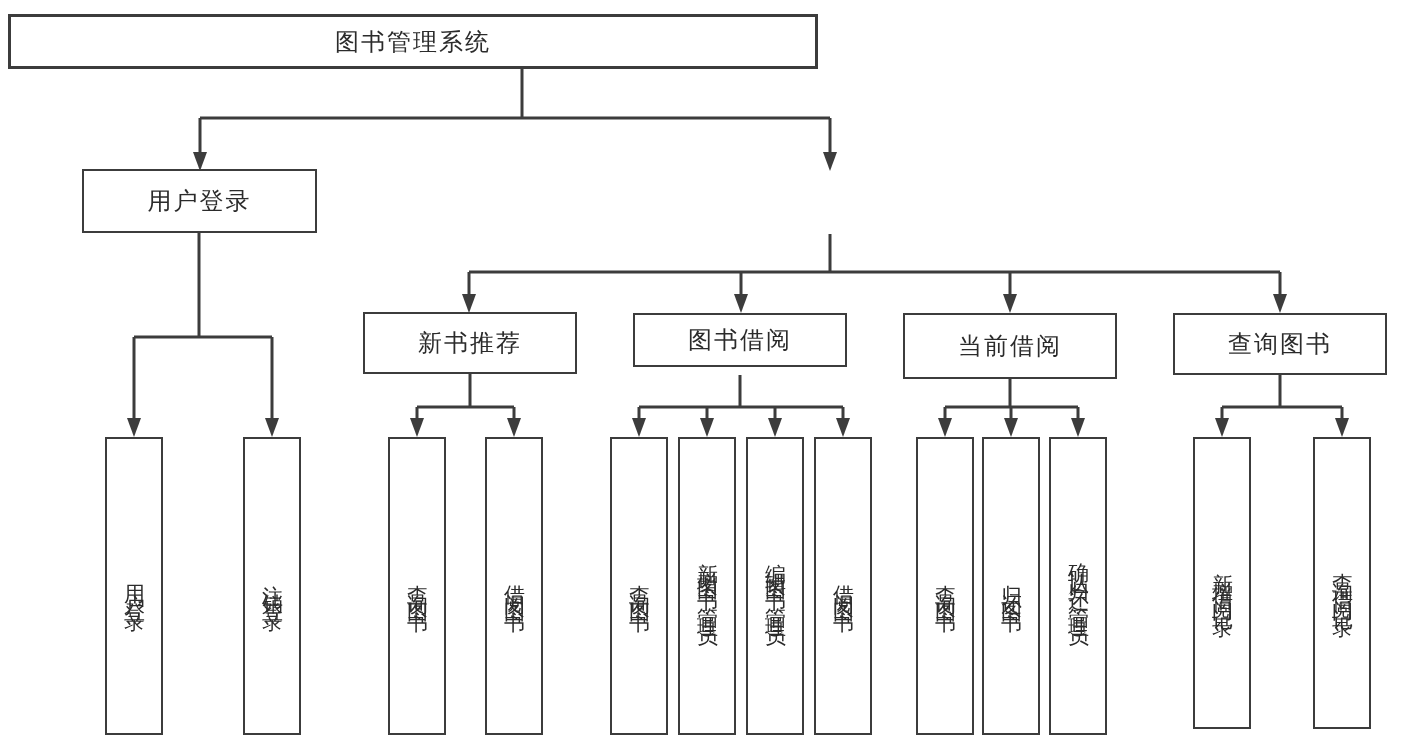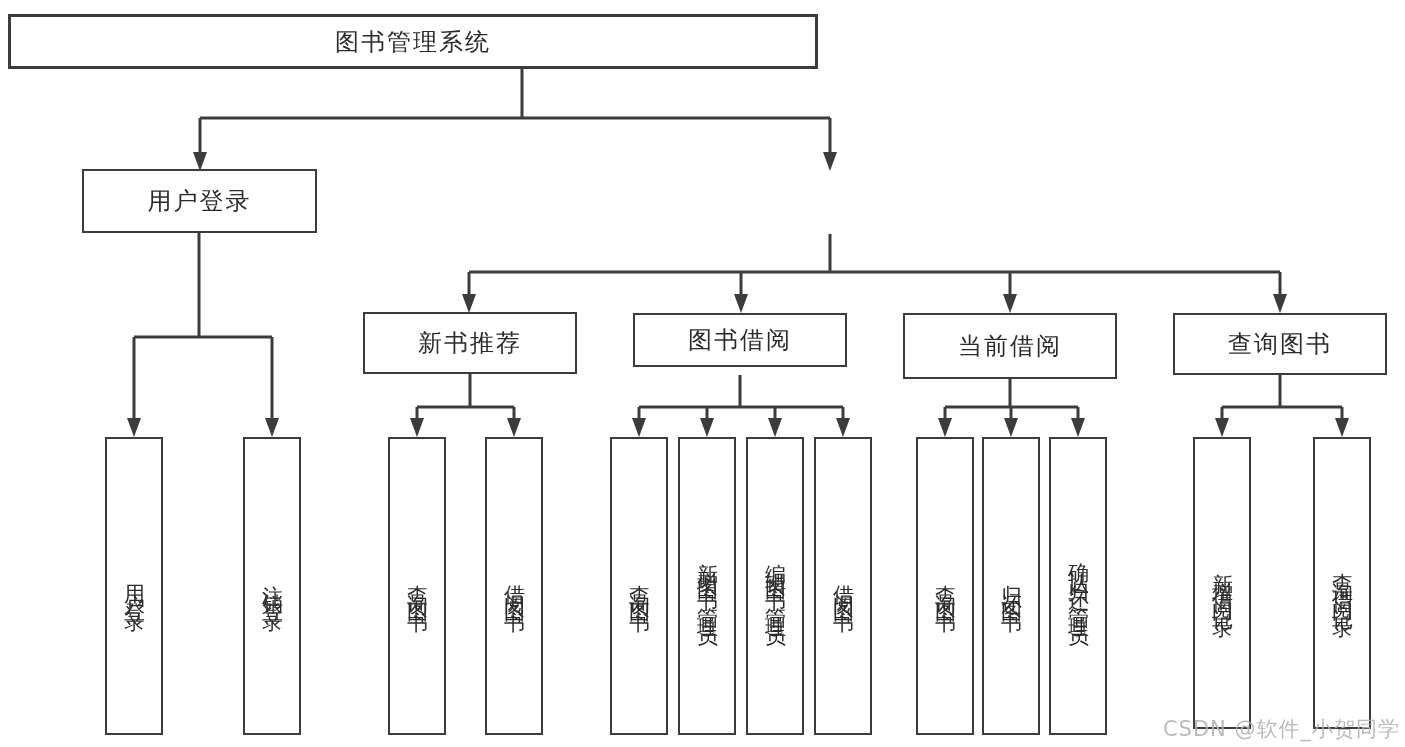--- a/index.html
+++ b/index.html
@@ -146,15 +146,14 @@
     <span>确认归还（管理员）</span>
   </div>
 
   <div class="node leaf" style="left:1193px;top:437px;width:58px;height:292px">
     <span>新增借阅记录</span>
   </div>
   <div class="node leaf" style="left:1313px;top:437px;width:58px;height:292px">
     <span>查询借阅记录</span>
   </div>
 
-  <div class="watermark">CSDN @软件_小贺同学</div>
 
 </div>
 
 </body></html>

